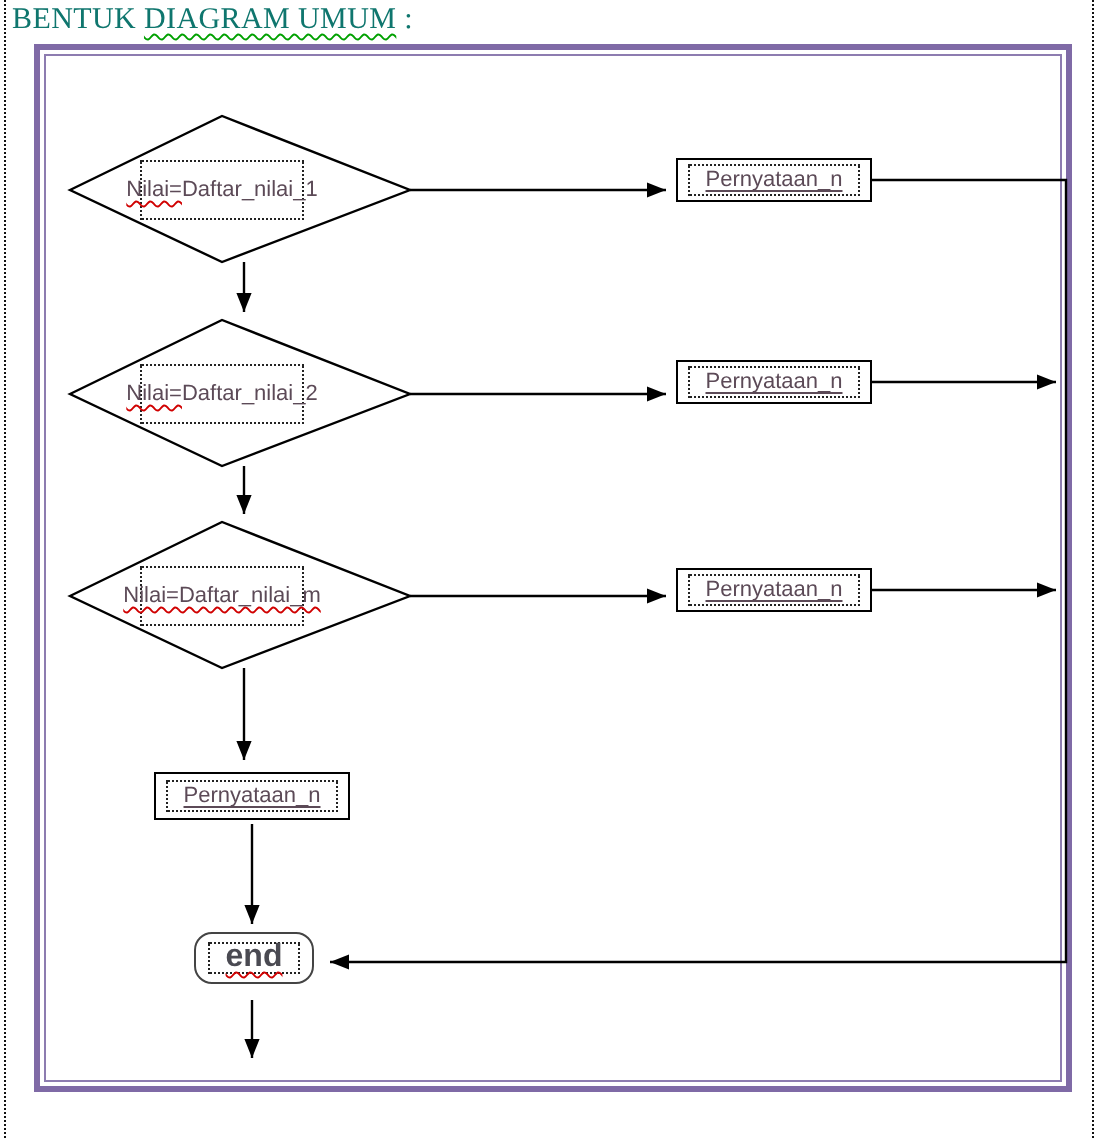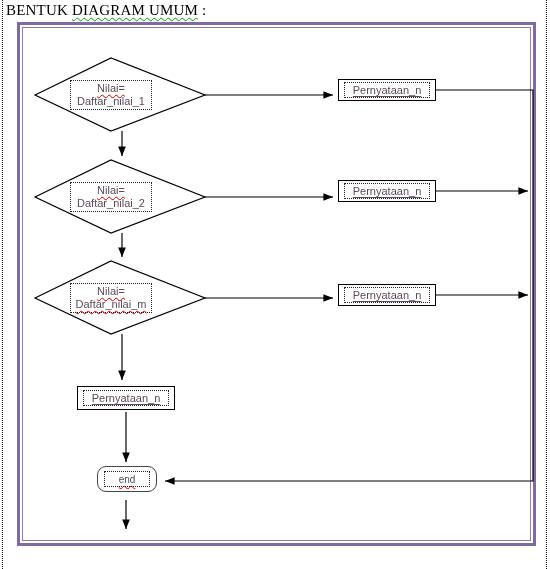--- a/index.html
+++ b/index.html
@@ -16,21 +16,21 @@
     font-family: "Liberation Sans", sans-serif;
   }
 
   
   .doc-title {
     position: absolute;
     left: 6px;
     top: 2px;
     font-family: "Liberation Serif", serif;
     font-size: 15px;
-    color: #000000;
+    color: #0f766e;
     letter-spacing: 0.2px;
     white-space: nowrap;
   }
   .spell-wave {
     text-decoration: underline;
     text-decoration-style: wavy;
     text-decoration-color: #00a000;
     text-decoration-thickness: 1px;
     text-underline-offset: 2px;
   }
@@ -72,21 +72,20 @@
     height: 569px;
   }
   .canvas svg { display: block; }
 
   
   .node-text {
     position: absolute;
     box-sizing: border-box;
     border: 1px dotted #222222;
     display: flex;
-    flex-direction: column;
     align-items: center;
     justify-content: center;
     font-family: "Liberation Sans", sans-serif;
     font-size: 11px;
     color: #5c4a57;
     line-height: 13px;
     white-space: nowrap;
     background: transparent;
   }
   .node-text .ln { display: block; }
@@ -150,23 +149,24 @@
     left: 104px;
     top: 471px;
     width: 46px;
     height: 16px;
     box-sizing: border-box;
     border: 1px dotted #222222;
     display: flex;
     align-items: center;
     justify-content: center;
     font-family: "Liberation Sans", sans-serif;
-    font-size: 10px;
+    font-size: 16px;
     color: #4a4a52;
     white-space: nowrap;
+    font-weight: bold;
   }
 </style>
 </head>
 <body>
 
 <div id="page">
 
   <div class="margin-guide guide-left"></div>
   <div class="margin-guide guide-right"></div>
 

